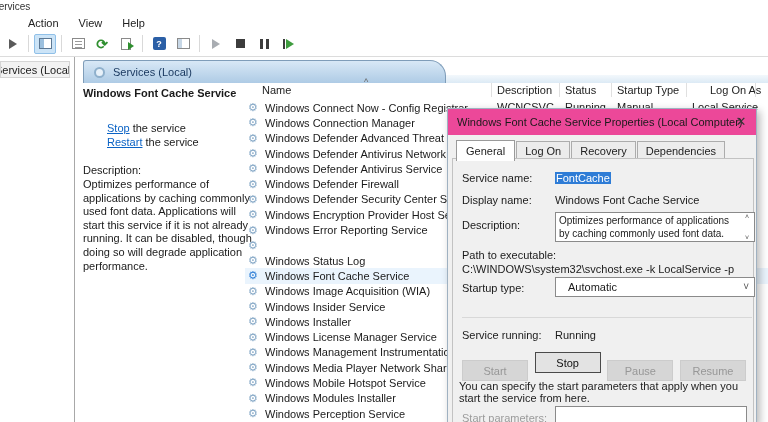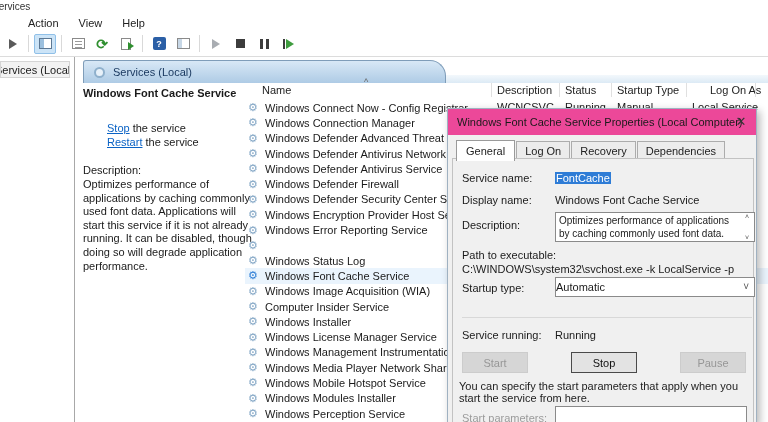--- a/index.html
+++ b/index.html
@@ -80,27 +80,27 @@
   .dlg-tabs { position:absolute; left:8px; top:30px; display:flex; align-items:flex-end; }
   .dlg-tab { border:1px solid #acacac; border-bottom:none; background:#ececec; padding:3px 8px 3px 8px; margin-right:1px; color:#222; }
   .dlg-tab.active { background:#fff; position:relative; top:1px; padding:4px 9px 4px 9px; border-color:#9a9a9a; z-index:3; }
   .dlg-page { position:absolute; left:4px; top:49px; width:302px; height:290px; border:1px solid #c2c2c2; background:#f0f0f0; }
   .fld-label { position:absolute; left:9px; white-space:nowrap; }
   .fld-value { position:absolute; left:102px; white-space:nowrap; }
   .sel-hl { background:#2e7cd6; color:#fff; padding:0 1px; }
   .desc-box { position:absolute; left:102px; top:53px; width:200px; height:30px; background:#fff; border:1px solid #8a8a8a; overflow:hidden; }
   .desc-box .txt { position:absolute; left:3px; top:1px; width:182px; font-size:10px; line-height:13px; color:#222; }
   .desc-scroll { position:absolute; right:1px; top:0; width:12px; height:28px; display:flex; flex-direction:column; justify-content:space-between; align-items:center; color:#555; font-size:7px; }
-  .combo { position:absolute; left:102px; top:118px; width:200px; height:20px; background:#fff; border:1px solid #8a8a8a; display:flex; align-items:center; padding-left:0; }
+  .combo { position:absolute; left:102px; top:118px; width:200px; height:20px; background:#fff; border:1px solid #8a8a8a; display:flex; align-items:center; padding-left:12px; }
   .combo .chev { position:absolute; right:5px; top:3px; color:#555; font-size:10px; }
   .hsep { position:absolute; left:9px; top:158px; width:290px; height:1px; background:#d8d8d8; }
   .btn-row { position:absolute; left:9px; top:193px; width:284px; display:flex; justify-content:space-between; }
   .dbtn { width:66px; height:21px; display:flex; align-items:center; justify-content:center; }
   .dbtn.enabled { background:#e3e3e3; border:1px solid #4a4a4a; color:#111; }
-  .dbtn.disabled { background:#d6d6d6; border:1px solid #cccccc; color:#979797; }
+  .dbtn.disabled { background:#d6d6d6; border:1px solid #cccccc; color:#979797;margin-top:8px; }
   .hint { position:absolute; left:6px; top:221px; width:292px; line-height:12px; color:#222; }
   .startparam-label { position:absolute; left:9px; top:253px; color:#9b9b9b; white-space:nowrap; }
   .startparam-input { position:absolute; left:102px; top:247px; width:192px; height:22px; background:#fff; border:1px solid #8a8a8a; }
 </style>
 </head>
 <body>
 
 <div id="stage">
 
   <div class="win-title-clip">
@@ -259,21 +259,21 @@
         <div class="svc-row selected">
             <span class="gear">⚙</span>
             <span class="nm">Windows Font Cache Service</span>
           </div>
         <div class="svc-row">
             <span class="gear">⚙</span>
             <span class="nm">Windows Image Acquisition (WIA)</span>
           </div>
         <div class="svc-row">
             <span class="gear">⚙</span>
-            <span class="nm">Computer Insider Service</span>
+            <span class="nm">Windows Insider Service</span>
           </div>
         <div class="svc-row">
             <span class="gear">⚙</span>
             <span class="nm">Windows Installer</span>
           </div>
         <div class="svc-row">
             <span class="gear">⚙</span>
             <span class="nm">Windows License Manager Service</span>
           </div>
         <div class="svc-row">
@@ -341,20 +341,21 @@
 
       <div class="hsep"></div>
 
       <span class="fld-label" style="top:170px">Service running:</span>
       <span class="fld-value" style="top:170px">Running</span>
 
       <div class="btn-row">
         <div class="dbtn disabled">Start</div>
         <div class="dbtn enabled">Stop</div>
         <div class="dbtn disabled">Pause</div>
+        <div class="dbtn disabled">Resume</div>
       </div>
 
       <div class="hint">You can specify the start parameters that apply when you start the service from here.</div>
 
       <span class="startparam-label">Start parameters:</span>
       <div class="startparam-input"></div>
     </div>
   </div>
 
 </div>

